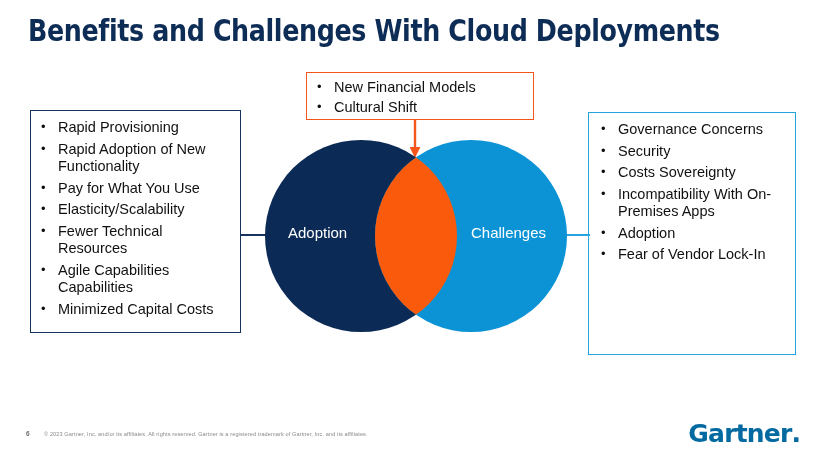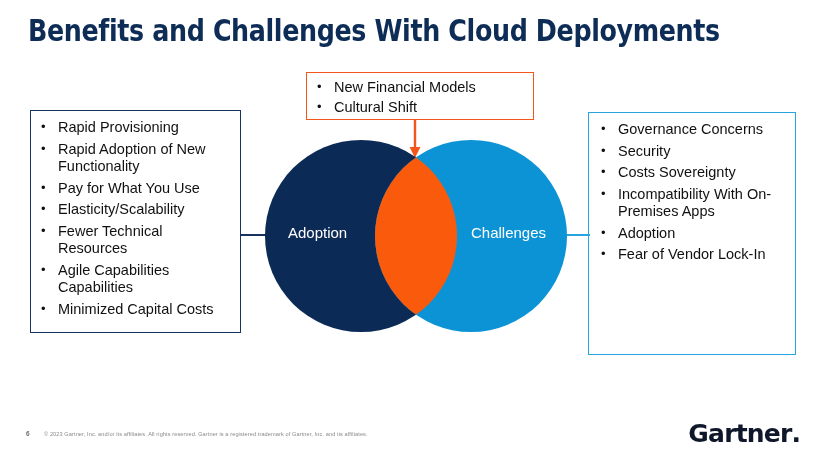--- a/index.html
+++ b/index.html
@@ -167,21 +167,21 @@
     letter-spacing: 0.1px;
   }
   #brand-logo {
     position: absolute;
     right: 24px;
     top: 420px;
     font-size: 25px;
     line-height: 27px;
     font-weight: bold;
     letter-spacing: -0.8px;
-    color: #0f172a;
+    color: #0369a1;
     font-family: "DejaVu Sans", sans-serif;
   }
   #brand-logo .logo-dot { letter-spacing: 0; }
 </style>
 </head>
 <body>
 
 <div id="slide-title">Benefits and Challenges With Cloud Deployments</div>
 
 <div id="left-panel">

